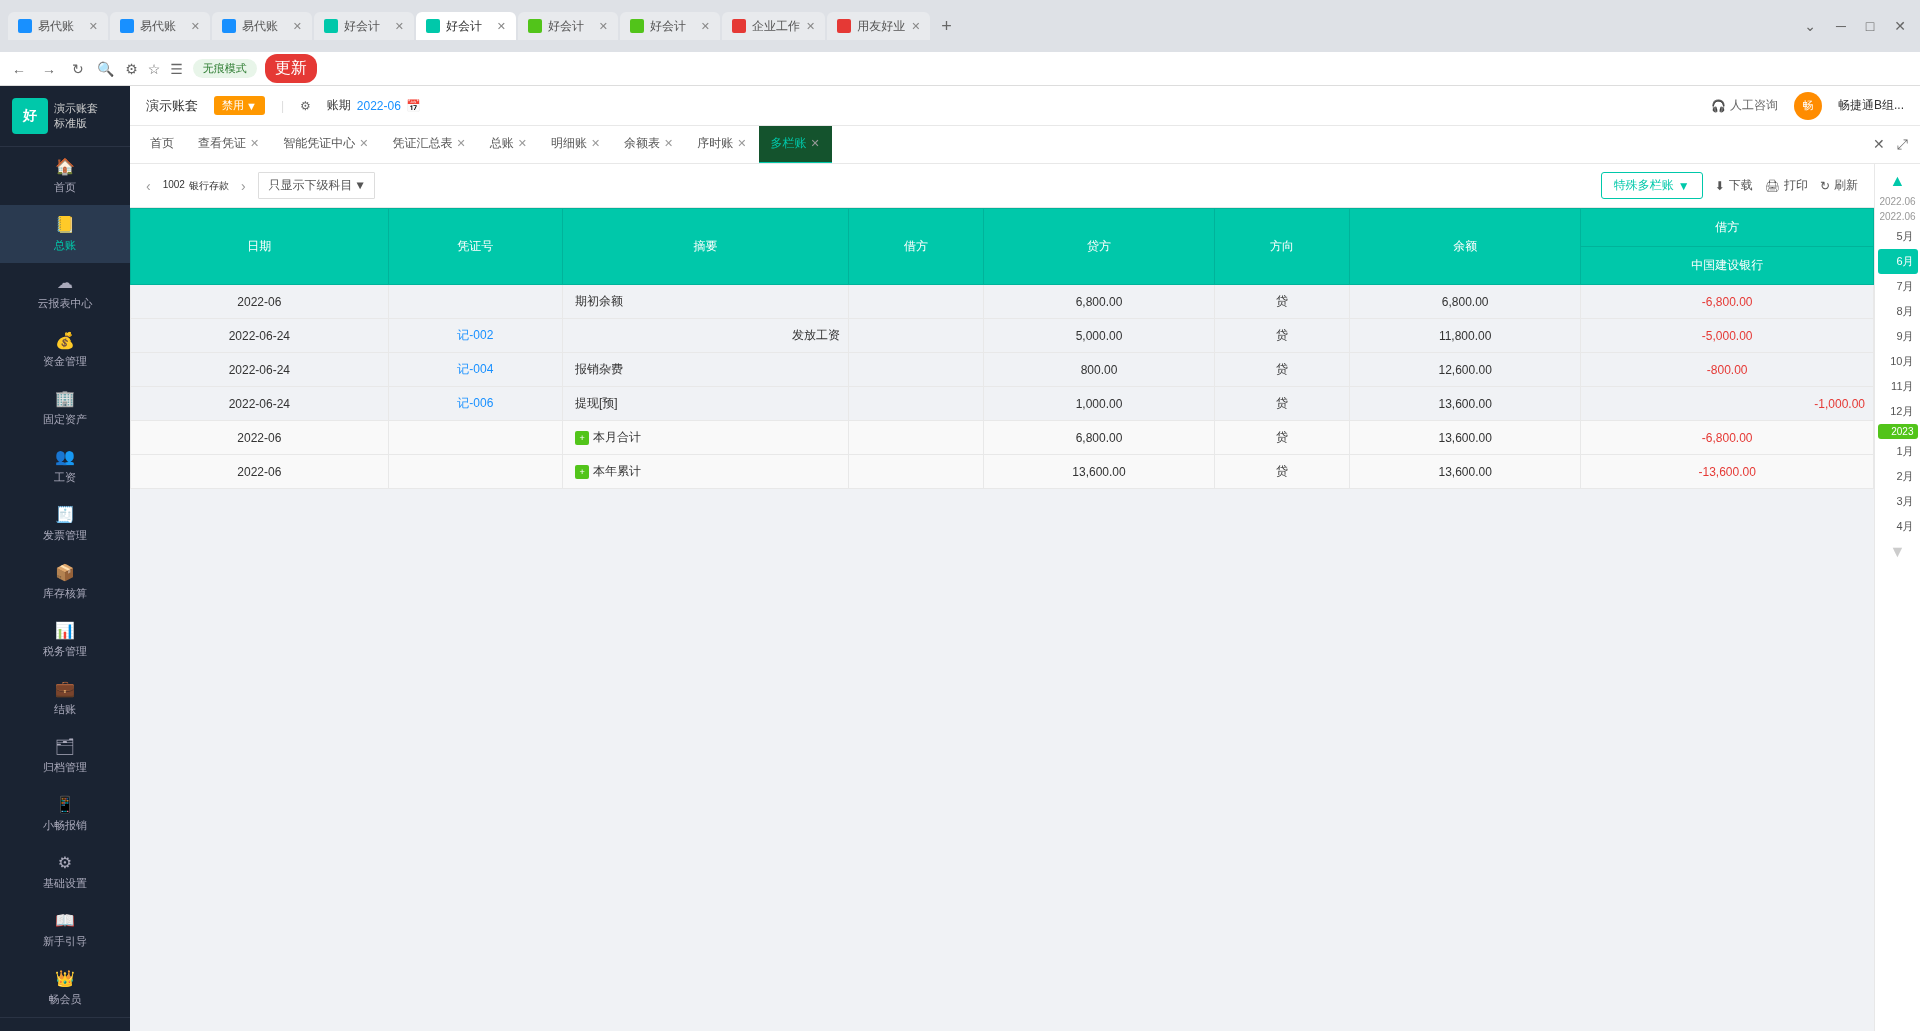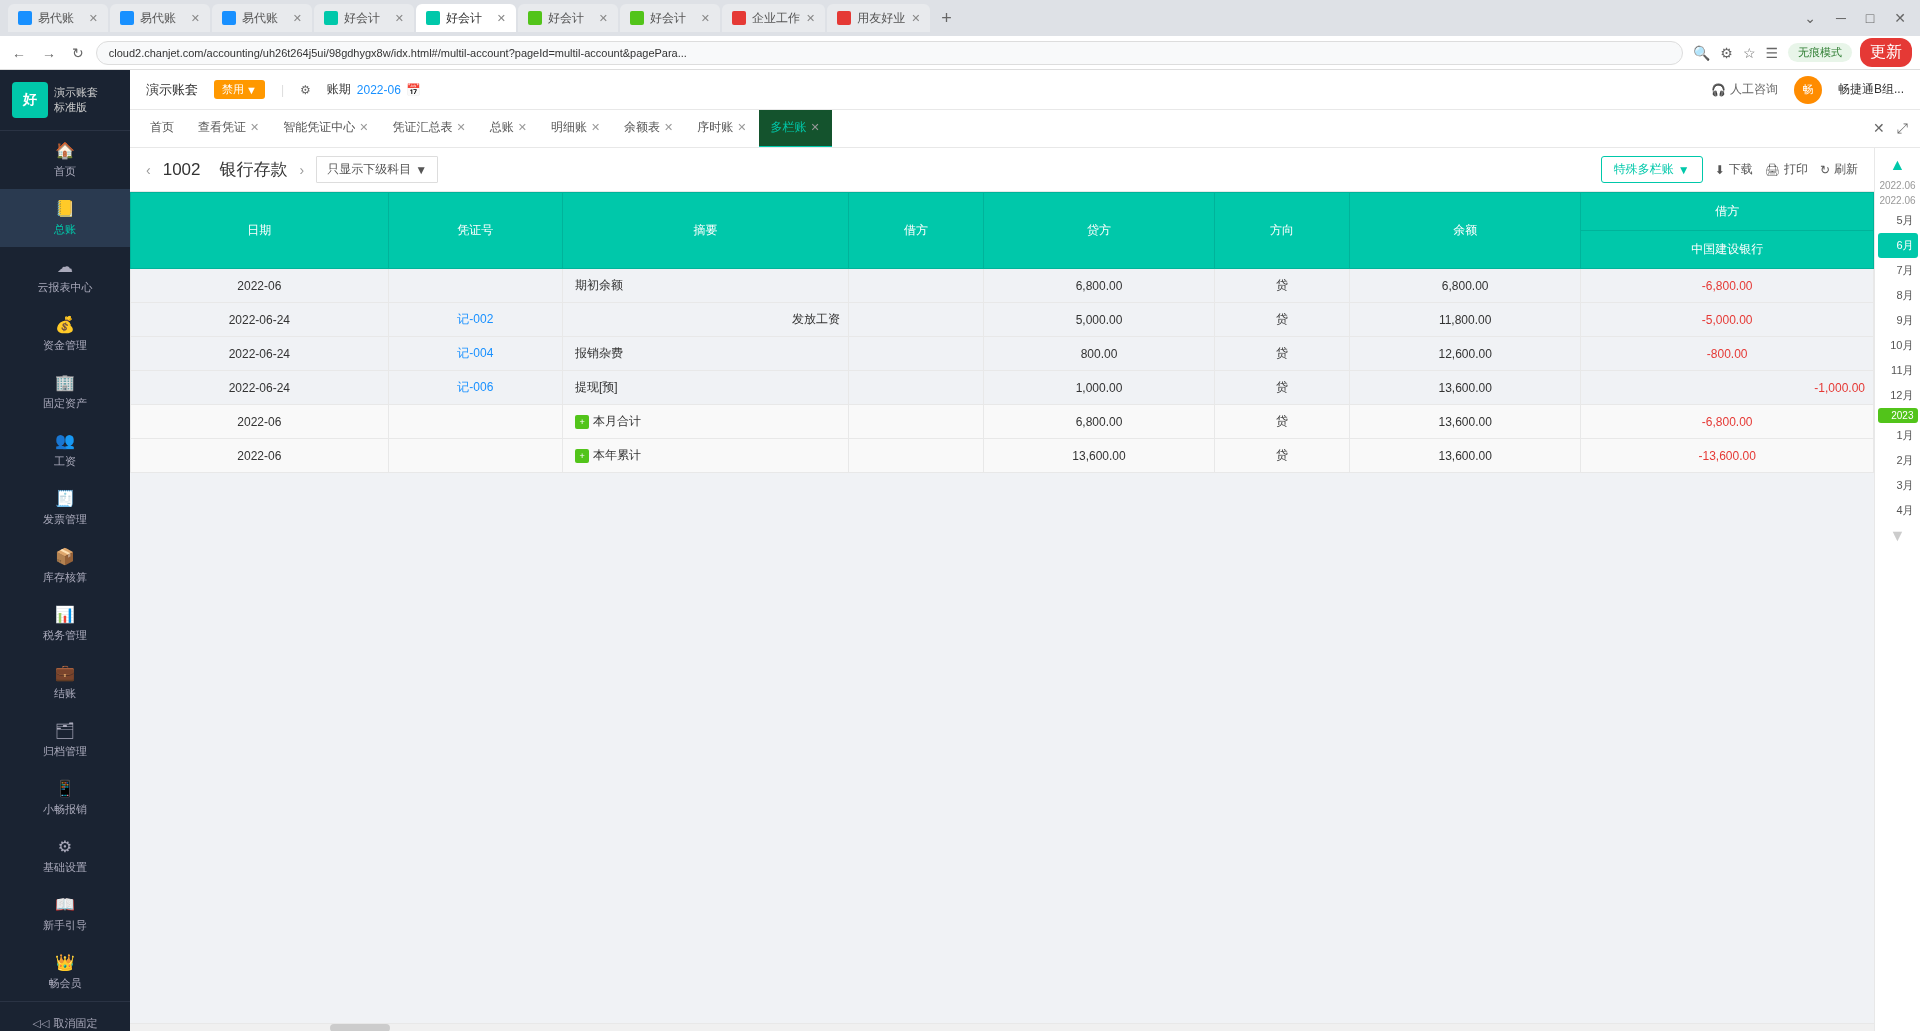--- a/index.html
+++ b/index.html
@@ -1,19 +1,19 @@
 <!DOCTYPE html>
 <html><head>
   <meta charset="utf-8">
   <style>
     * { box-sizing: border-box; margin: 0; padding: 0; }
     body { font-family: 'Microsoft YaHei', Arial, sans-serif; font-size: 12px; background: #f0f2f5; overflow: hidden; }
 
     
-    .browser-chrome { background: #dee1e6; height: 36px; display: flex; align-items: center; padding: 18px 8px; gap: 2px; }
+    .browser-chrome { background: #dee1e6; height: 52px; display: flex; align-items: center; padding: 18px 8px; gap: 2px; }
     .tab { display: flex; align-items: center; height: 28px; padding: 0 10px; border-radius: 6px 6px 0 0; font-size: 12px; gap: 6px; cursor: pointer; min-width: 100px; max-width: 160px; background: #e8eaed; color: #555; }
     .tab.active { background: #fff; color: #333; }
     .tab-icon { width: 14px; height: 14px; border-radius: 2px; flex-shrink: 0; }
     .tab-close { margin-left: auto; color: #888; cursor: pointer; font-size: 11px; }
     .tab-add { width: 28px; height: 28px; display: flex; align-items: center; justify-content: center; color: #666; cursor: pointer; font-size: 18px; }
     .tab-controls { margin-left: auto; display: flex; gap: 8px; align-items: center; }
     .tab-control-btn { color: #666; cursor: pointer; font-size: 14px; padding: 4px 6px; }
 
     
     .address-bar { background: #fff; height: 34px; display: flex; align-items: center; padding: 0 8px; gap: 8px; border-bottom: 1px solid #ddd; }
@@ -60,22 +60,22 @@
     .page-tabs-controls { margin-left: auto; display: flex; gap: 4px; }
     .page-tabs-ctrl-btn { color: #666; cursor: pointer; font-size: 14px; padding: 4px; }
 
     
     .content { flex: 1; display: flex; overflow: hidden; }
     .content-main { flex: 1; overflow: hidden; display: flex; flex-direction: column; }
 
     
     .ledger-toolbar { background: #fff; padding: 8px 16px; display: flex; align-items: center; gap: 12px; border-bottom: 1px solid #e8e8e8; flex-shrink: 0; }
     .nav-arrow { color: #999; cursor: pointer; font-size: 14px; }
-    .account-selector { display: flex; align-items: center; gap: 19px; font-size: 17px; color: #333; font-weight: 500; }
-    .subcategory-btn { display: flex; align-items: center; gap: 4px; border: 1px solid #ddd; border-radius: 1px; padding: 4px 10px; font-size: 12px; color: #555; cursor: pointer; }
+    .account-selector { display: flex; align-items: flex-start; gap: 4px; font-size: 10px; color: #333; font-weight: 500; }
+    .subcategory-btn { display: flex; align-items: center; gap: 4px; border: 1px solid #ddd; border-radius: 1px; padding: 4px 10px; font-size: 12px; color: #555; cursor: pointer; font-family: Liberation Mono, monospace; }
     .toolbar-right { margin-left: auto; display: flex; align-items: center; gap: 12px; }
     .special-btn { border: 1px solid #00c8aa; color: #00c8aa; padding: 4px 12px; border-radius: 3px; font-size: 12px; cursor: pointer; display: flex; align-items: center; gap: 4px; }
     .action-btn { display: flex; align-items: center; gap: 4px; color: #555; font-size: 12px; cursor: pointer; }
 
     
     .table-wrapper { flex: 1; overflow: auto; }
     .ledger-table { width: 100%; border-collapse: collapse; }
     .ledger-table th { background: #00c8aa; color: #fff; padding: 10px 8px; text-align: center; font-size: 12px; font-weight: 500; border: 1px solid #00b39a; position: sticky; top: 0; z-index: 1; }
     .ledger-table td { padding: 8px; border: 1px solid #e8e8e8; font-size: 12px; color: #333; text-align: center; }
     .voucher-link { color: #1890ff; cursor: pointer; text-decoration: none; }
@@ -155,21 +155,20 @@
     <span class="tab-control-btn">─</span>
     <span class="tab-control-btn">□</span>
     <span class="tab-control-btn">✕</span>
   </div>
 </div>
 
 <div class="address-bar">
   <span class="nav-btn">←</span>
   <span class="nav-btn">→</span>
   <span class="nav-btn">↻</span>
-  <input class="address-input" value="cloud2.chanjet.com/accounting/uh26t264j5ui/98gdhygx8w/idx.html#/multil-account?pageId=multil-account&amp;pagePara..." style="">
   <div class="addr-icons">
     <span class="addr-icon">🔍</span>
     <span class="addr-icon">⚙</span>
     <span class="addr-icon">☆</span>
     <span class="addr-icon">☰</span>
   </div>
   <div class="user-info">
     <span>无痕模式</span>
   </div>
   <button class="update-btn">更新</button>

